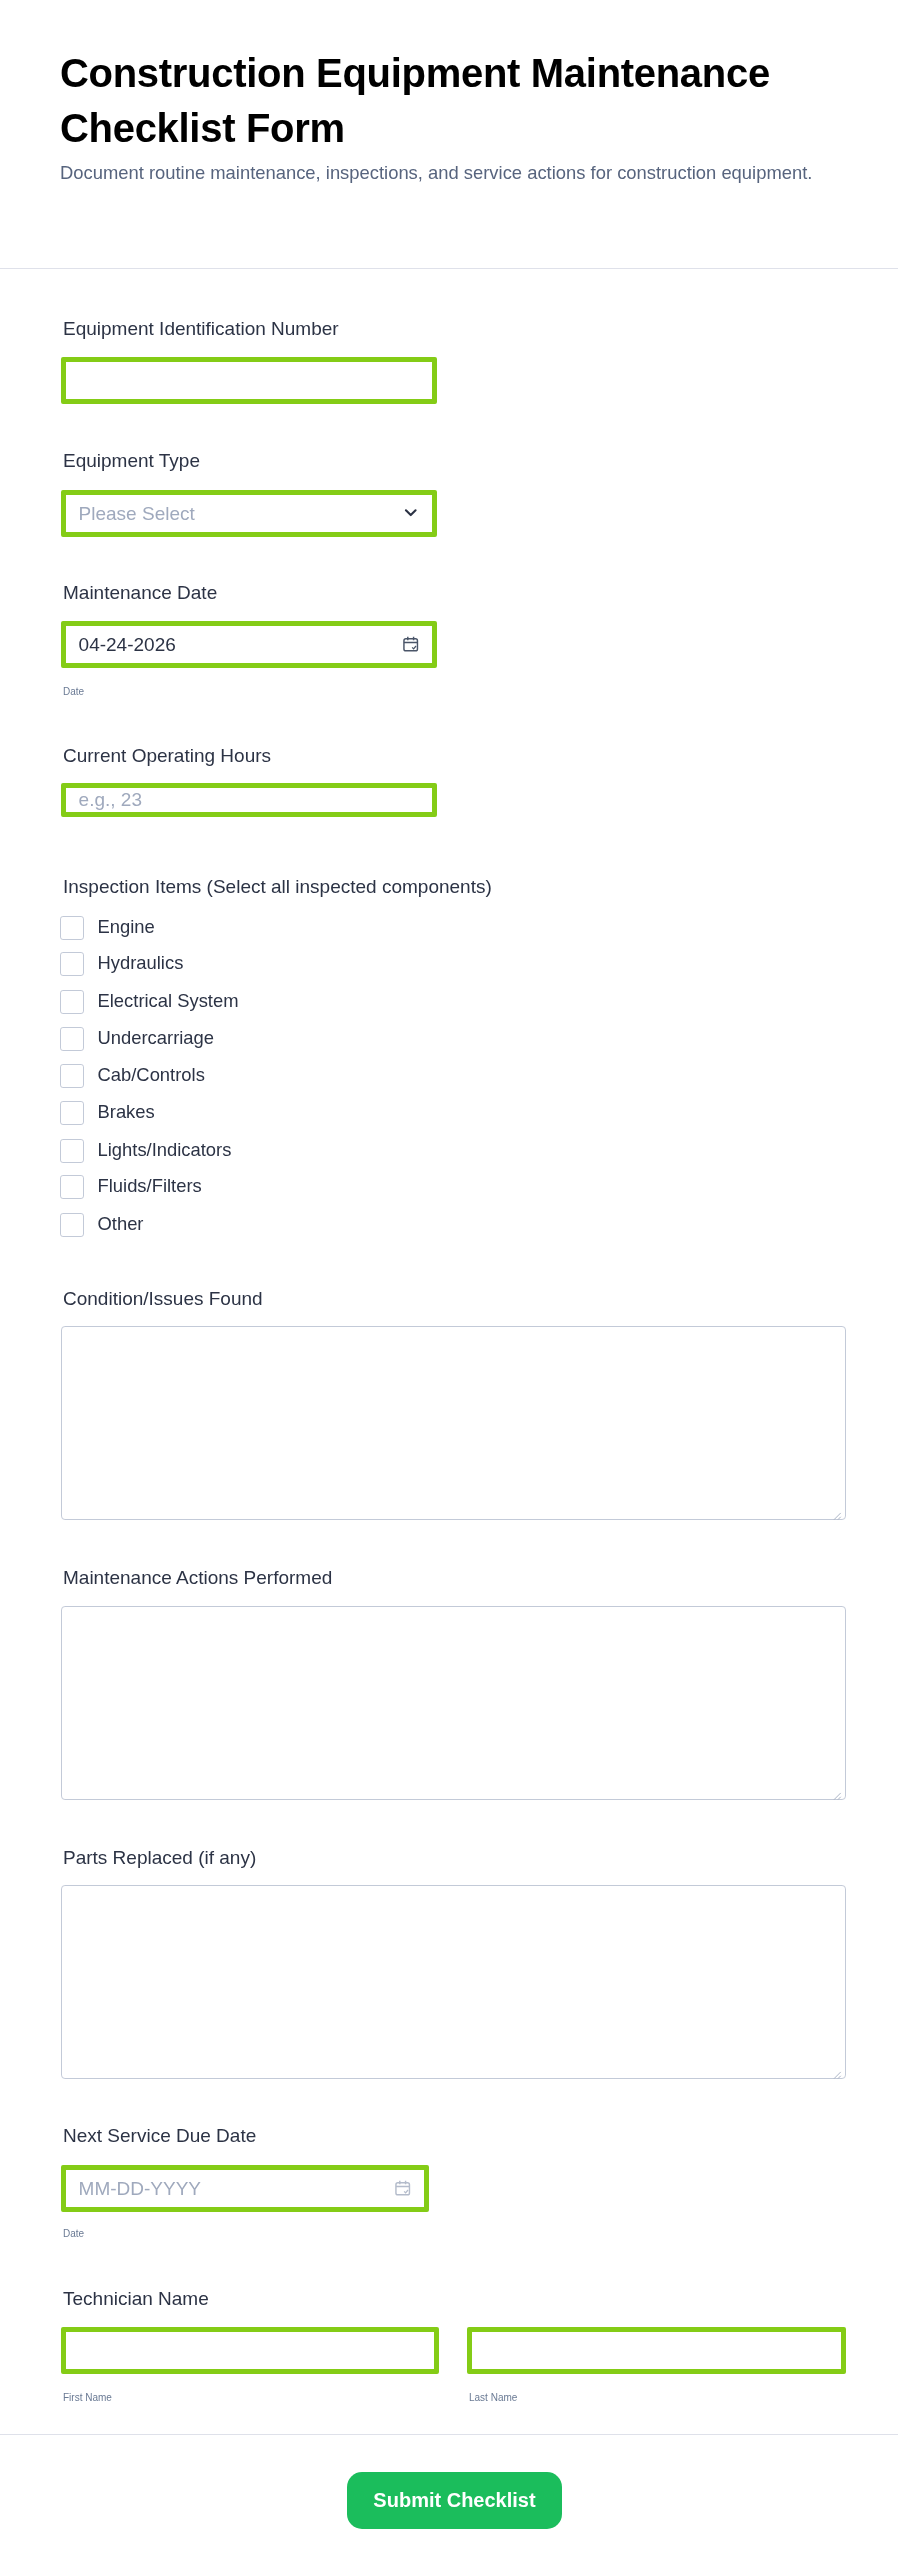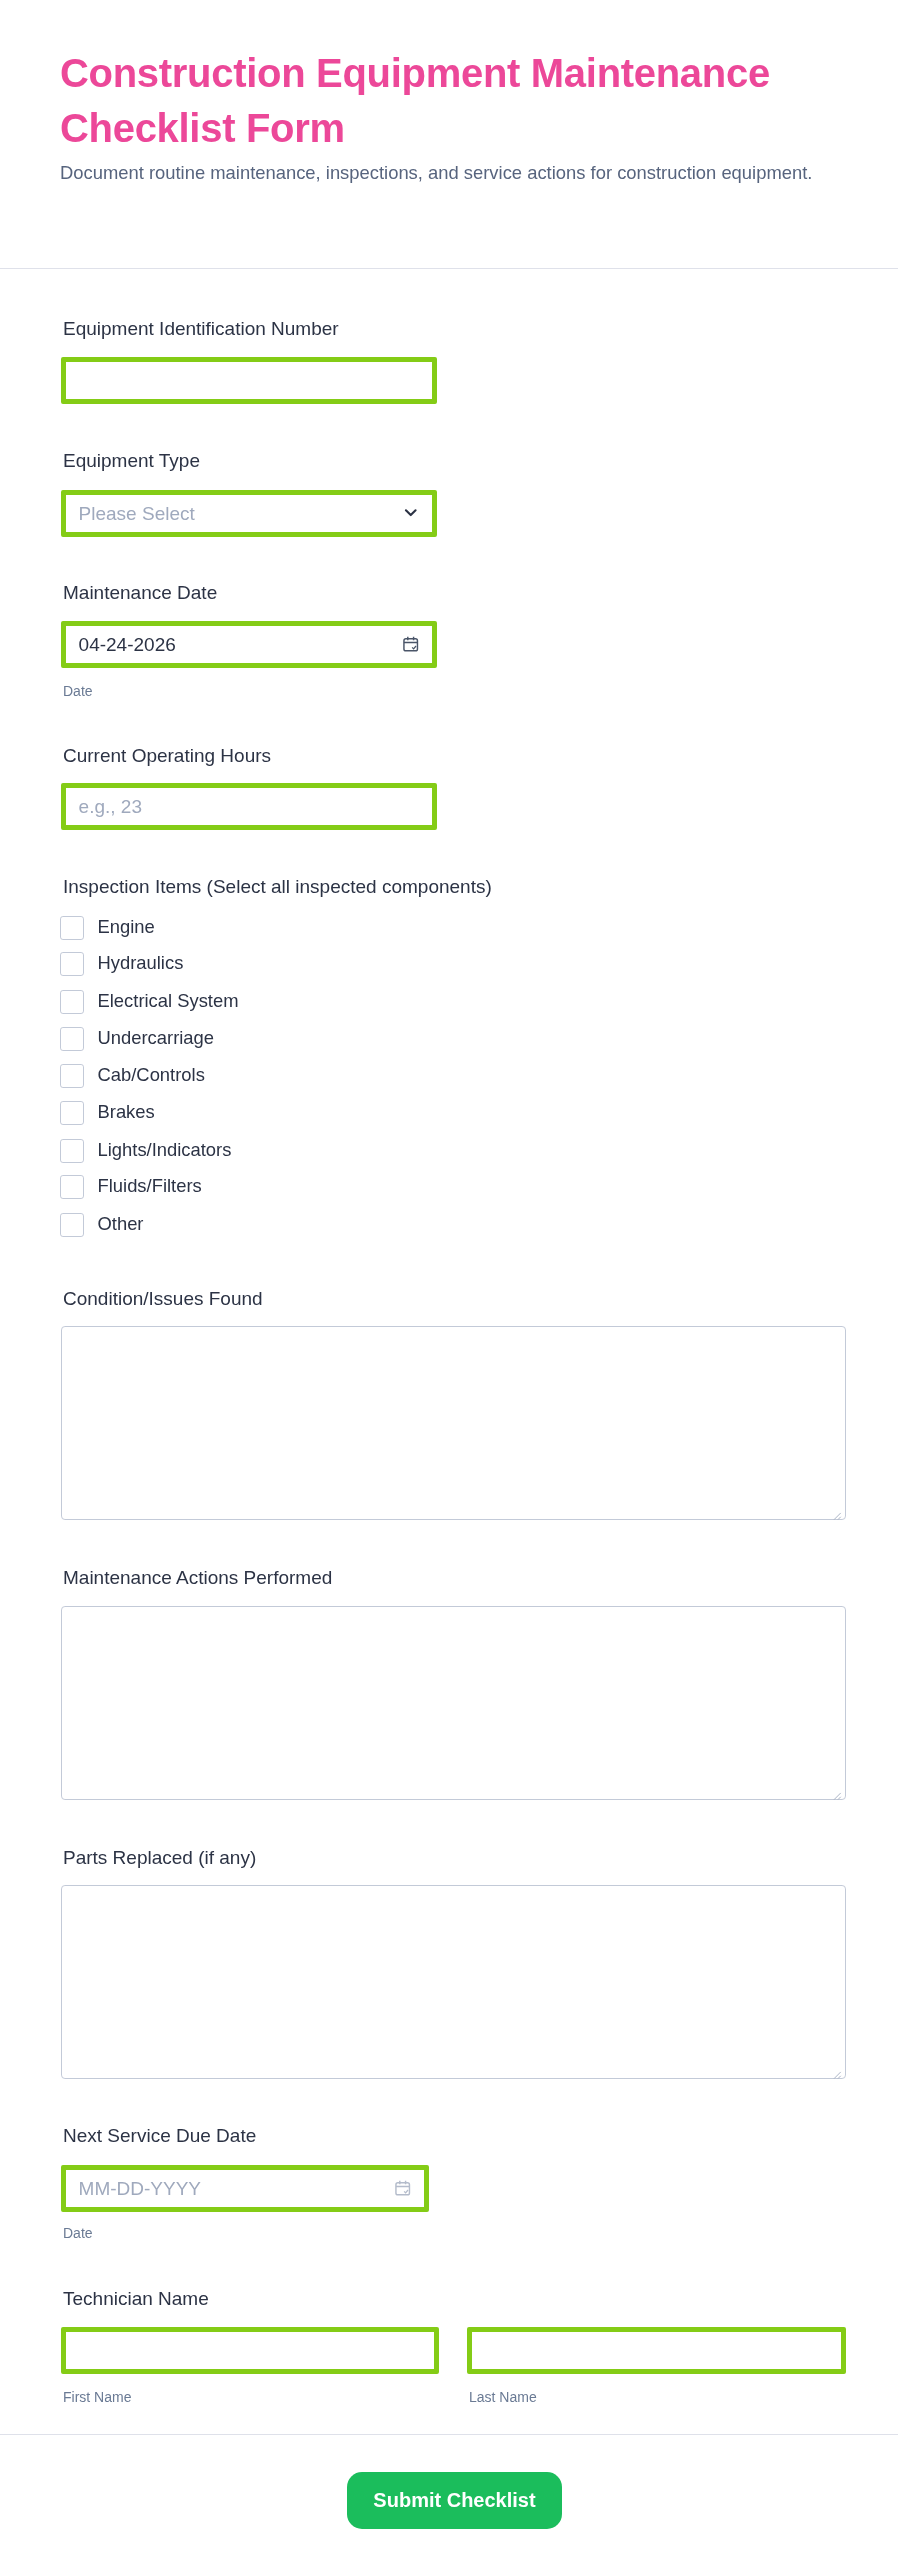--- a/index.html
+++ b/index.html
@@ -1,25 +1,25 @@
 <!DOCTYPE html>
 <html><head>
 <meta charset="utf-8">
 <style>
   * { box-sizing: border-box; margin: 0; padding: 0; }
   html, body { width: 898px; height: 2576px; background: #ffffff; overflow: hidden; }
   body { font-family: "Liberation Sans", "DejaVu Sans", sans-serif; color: #2c3345; position: relative; }
   .abs { position: absolute; }
 
-  .title { left: 60px; top: 46px; width: 792px; font-size: 40px; font-weight: 700; line-height: 55px; color: #ec4899; letter-spacing: -0.3px; }
+  .title { left: 60px; top: 46px; width: 792px; font-size: 40px; font-weight: 700; line-height: 55px; color: #000000; letter-spacing: -0.3px; }
   .subtitle { left: 60px; top: 158px; width: 792px; font-size: 18.4px; line-height: 30px; color: #57647e; }
   .divider { left: 0; width: 898px; height: 1px; background: #dfe1ea; }
 
   .label { left: 63px; font-size: 19px; font-weight: 500; color: #2c3345; line-height: 23px; text-align: right; }
-  .sublabel { font-size: 14px; color: #6a7a94; line-height: 17.4px; }
+  .sublabel { font-size: 10px; color: #6a7a94; line-height: 17.4px; }
 
   .input { background: #fff; border: 5px solid #84cc16; border-radius: 2px; font-family: inherit; font-size: 19px; color: #2c3345; padding: 0 12.6px; display: flex; align-items: center; }
   .placeholder { color: #9fa9bd; }
   .icon-right { position: absolute; right: 11.6px; top: 50%; transform: translateY(-50%); width: 19.3px; height: 19.3px; display: flex; align-items: center; justify-content: center; }
 
   .checkbox-row { left: 60px; height: 25px; display: flex; }
   .checkbox { width: 24px; height: 24px; border: 1px solid #c3cad8; border-radius: 2.9px; background: #fff; flex-shrink: 0; }
   .checkbox-label { margin-left: 13.5px; font-size: 18.4px; color: #2c3345; }
 
   .textarea { left: 61px; width: 785px; height: 194px; border: 1px solid #c3cad8; border-radius: 3.9px; background: #fff; }
@@ -56,21 +56,21 @@
         <line x1="2" y1="7.5" x2="16" y2="7.5" stroke="#4a5568" stroke-width="1.5"></line>
         <line x1="6" y1="1.5" x2="6" y2="5" stroke="#4a5568" stroke-width="1.5"></line>
         <line x1="12" y1="1.5" x2="12" y2="5" stroke="#4a5568" stroke-width="1.5"></line>
         <path d="M10.5 12.5 L12 14 L14.5 11" fill="none" stroke="#4a5568" stroke-width="1.3"></path>
       </svg>
   </span>
 </div>
 <span class="abs sublabel" style="left:63px;top:683px">Date</span>
 
 <label class="abs label" style="top:744px">Current Operating Hours</label>
-<div class="abs input" style="left:61px;top:783px;width:376px;height:47px">
+<div class="abs input" style="left:61px;top:783px;width:376px;height:34px">
   <span class="placeholder">e.g., 23</span>
 </div>
 
 <label class="abs label" style="top:875px">Inspection Items (Select all inspected components)</label>
 <div class="abs checkbox-row" style="top:916px">
     <span class="checkbox"></span>
     <span class="checkbox-label">Engine</span>
   </div>
 <div class="abs checkbox-row" style="top:952px">
     <span class="checkbox"></span>

